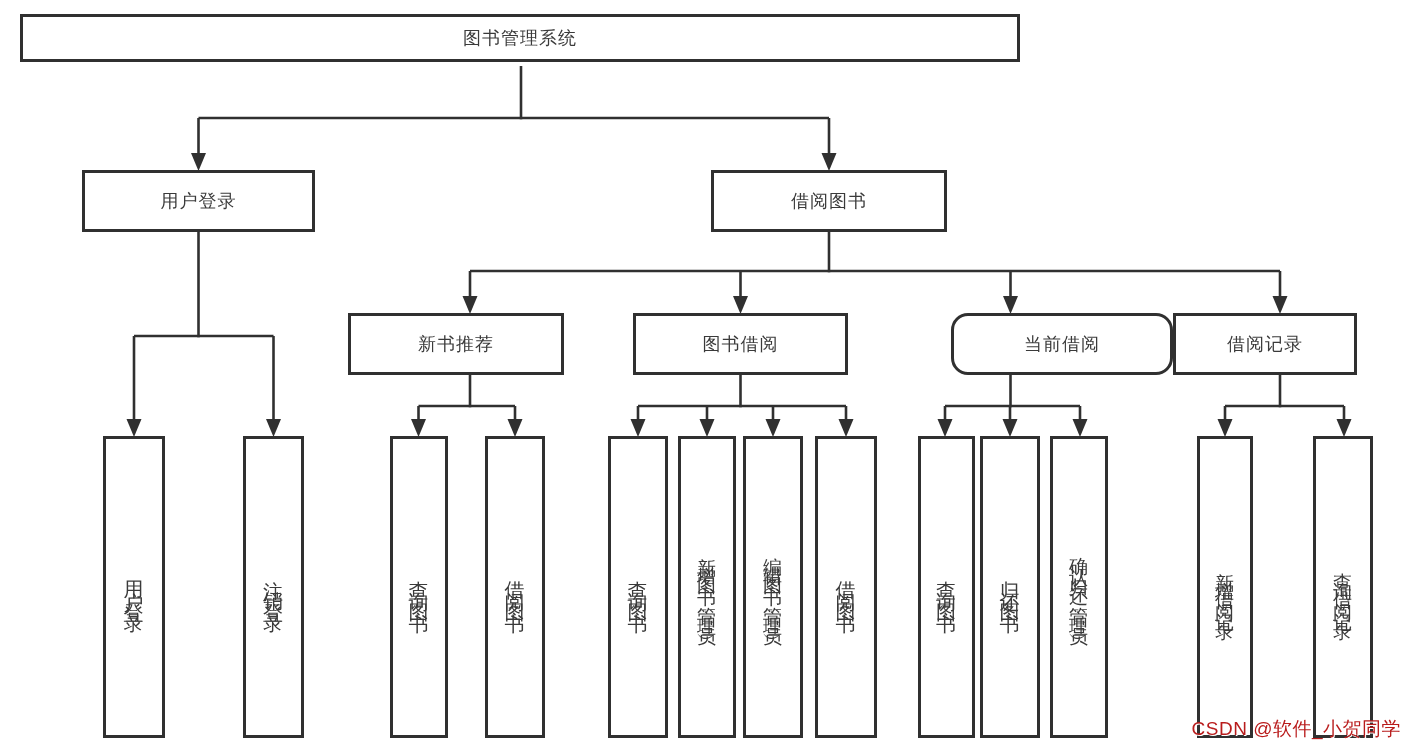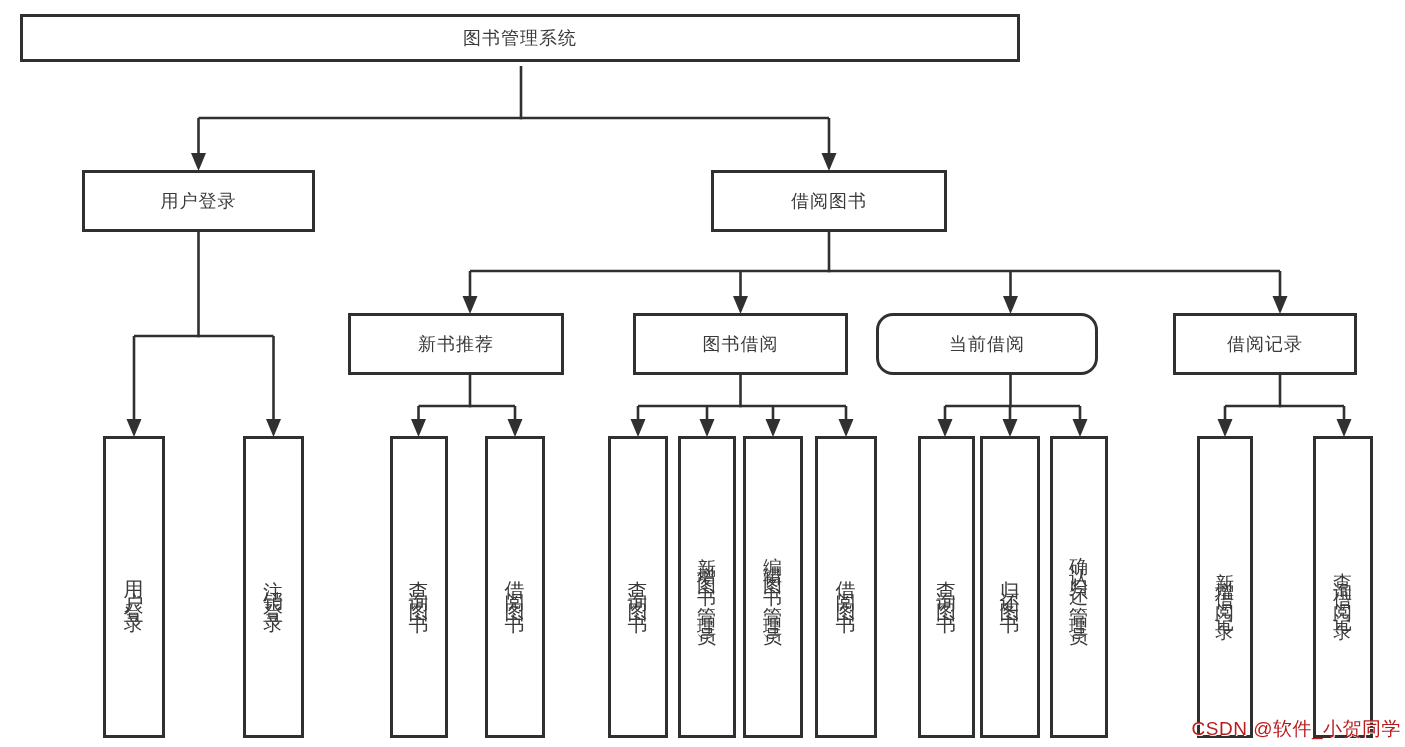--- a/index.html
+++ b/index.html
@@ -147,21 +147,21 @@
   <div class="hbox" style="left:711px; top:170px; width:236px; height:62px;">
     <span>借阅图书</span>
   </div>
 
   <div class="hbox" style="left:348px; top:313px; width:216px; height:62px;">
     <span>新书推荐</span>
   </div>
   <div class="hbox" style="left:633px; top:313px; width:215px; height:62px;">
     <span>图书借阅</span>
   </div>
-  <div class="hbox" style="left:876px; top:313px; width:222px; height:62px;border-radius:17px;">
+  <div class="hbox" style="left:951px; top:313px; width:222px; height:62px;border-radius:17px;">
     <span>当前借阅</span>
   </div>
   <div class="hbox" style="left:1173px; top:313px; width:184px; height:62px;">
     <span>借阅记录</span>
   </div>
 
   <div class="vbox" style="left:103px; width:62px;">
     <span>用户登录</span>
   </div>
   <div class="vbox" style="left:243px; width:61px;">

